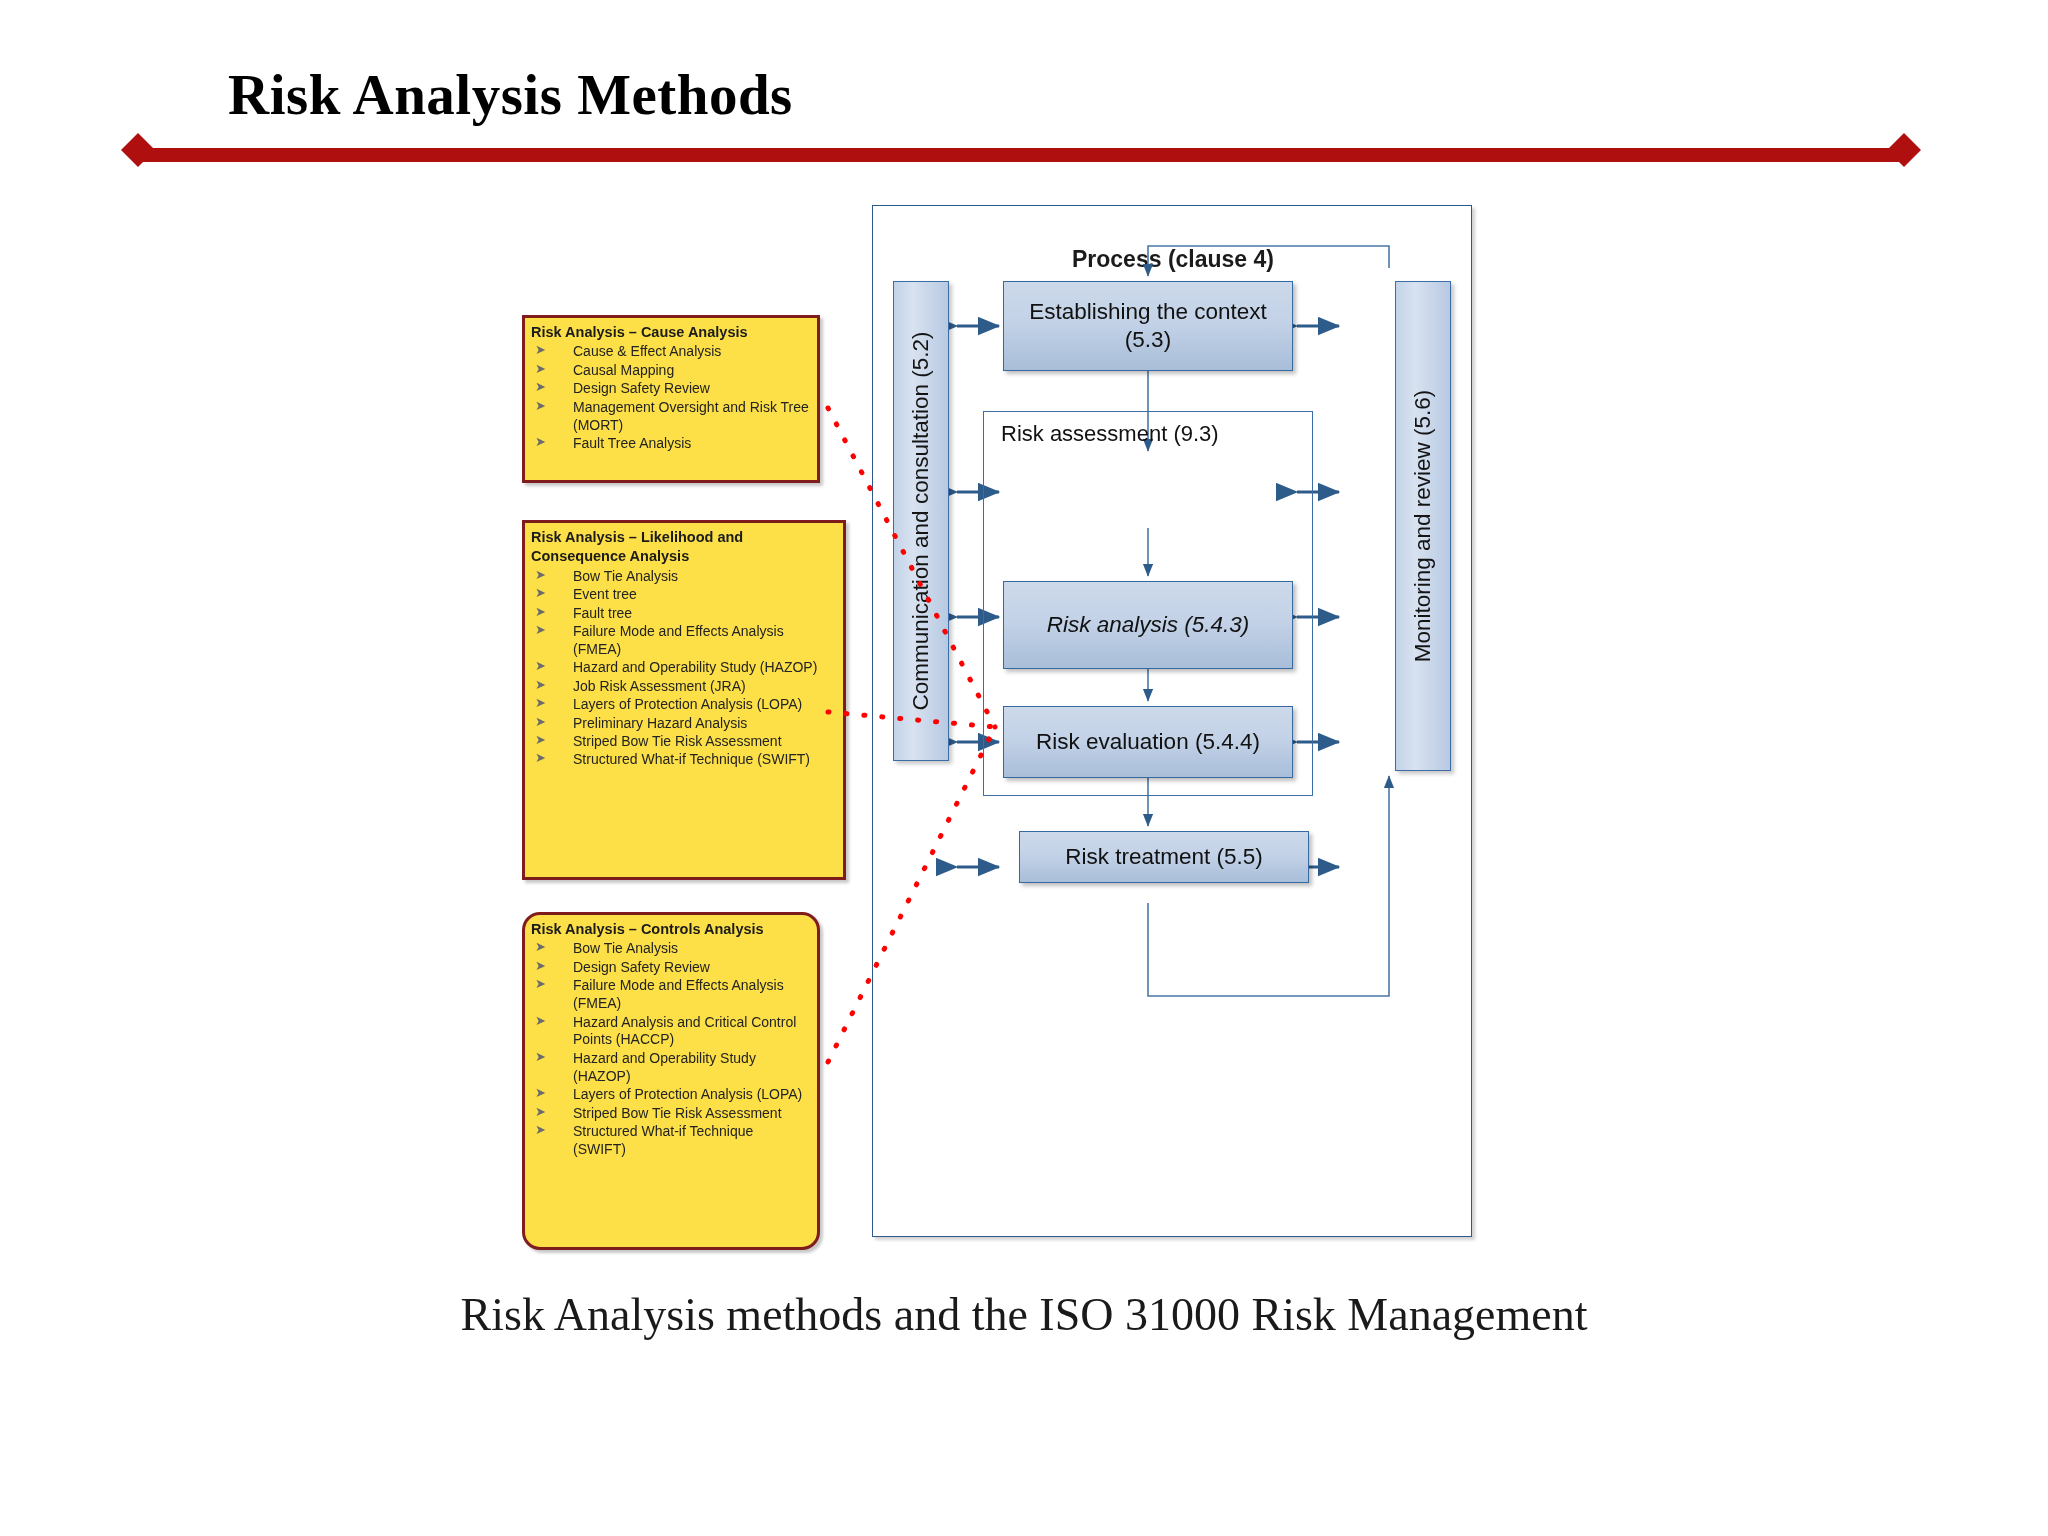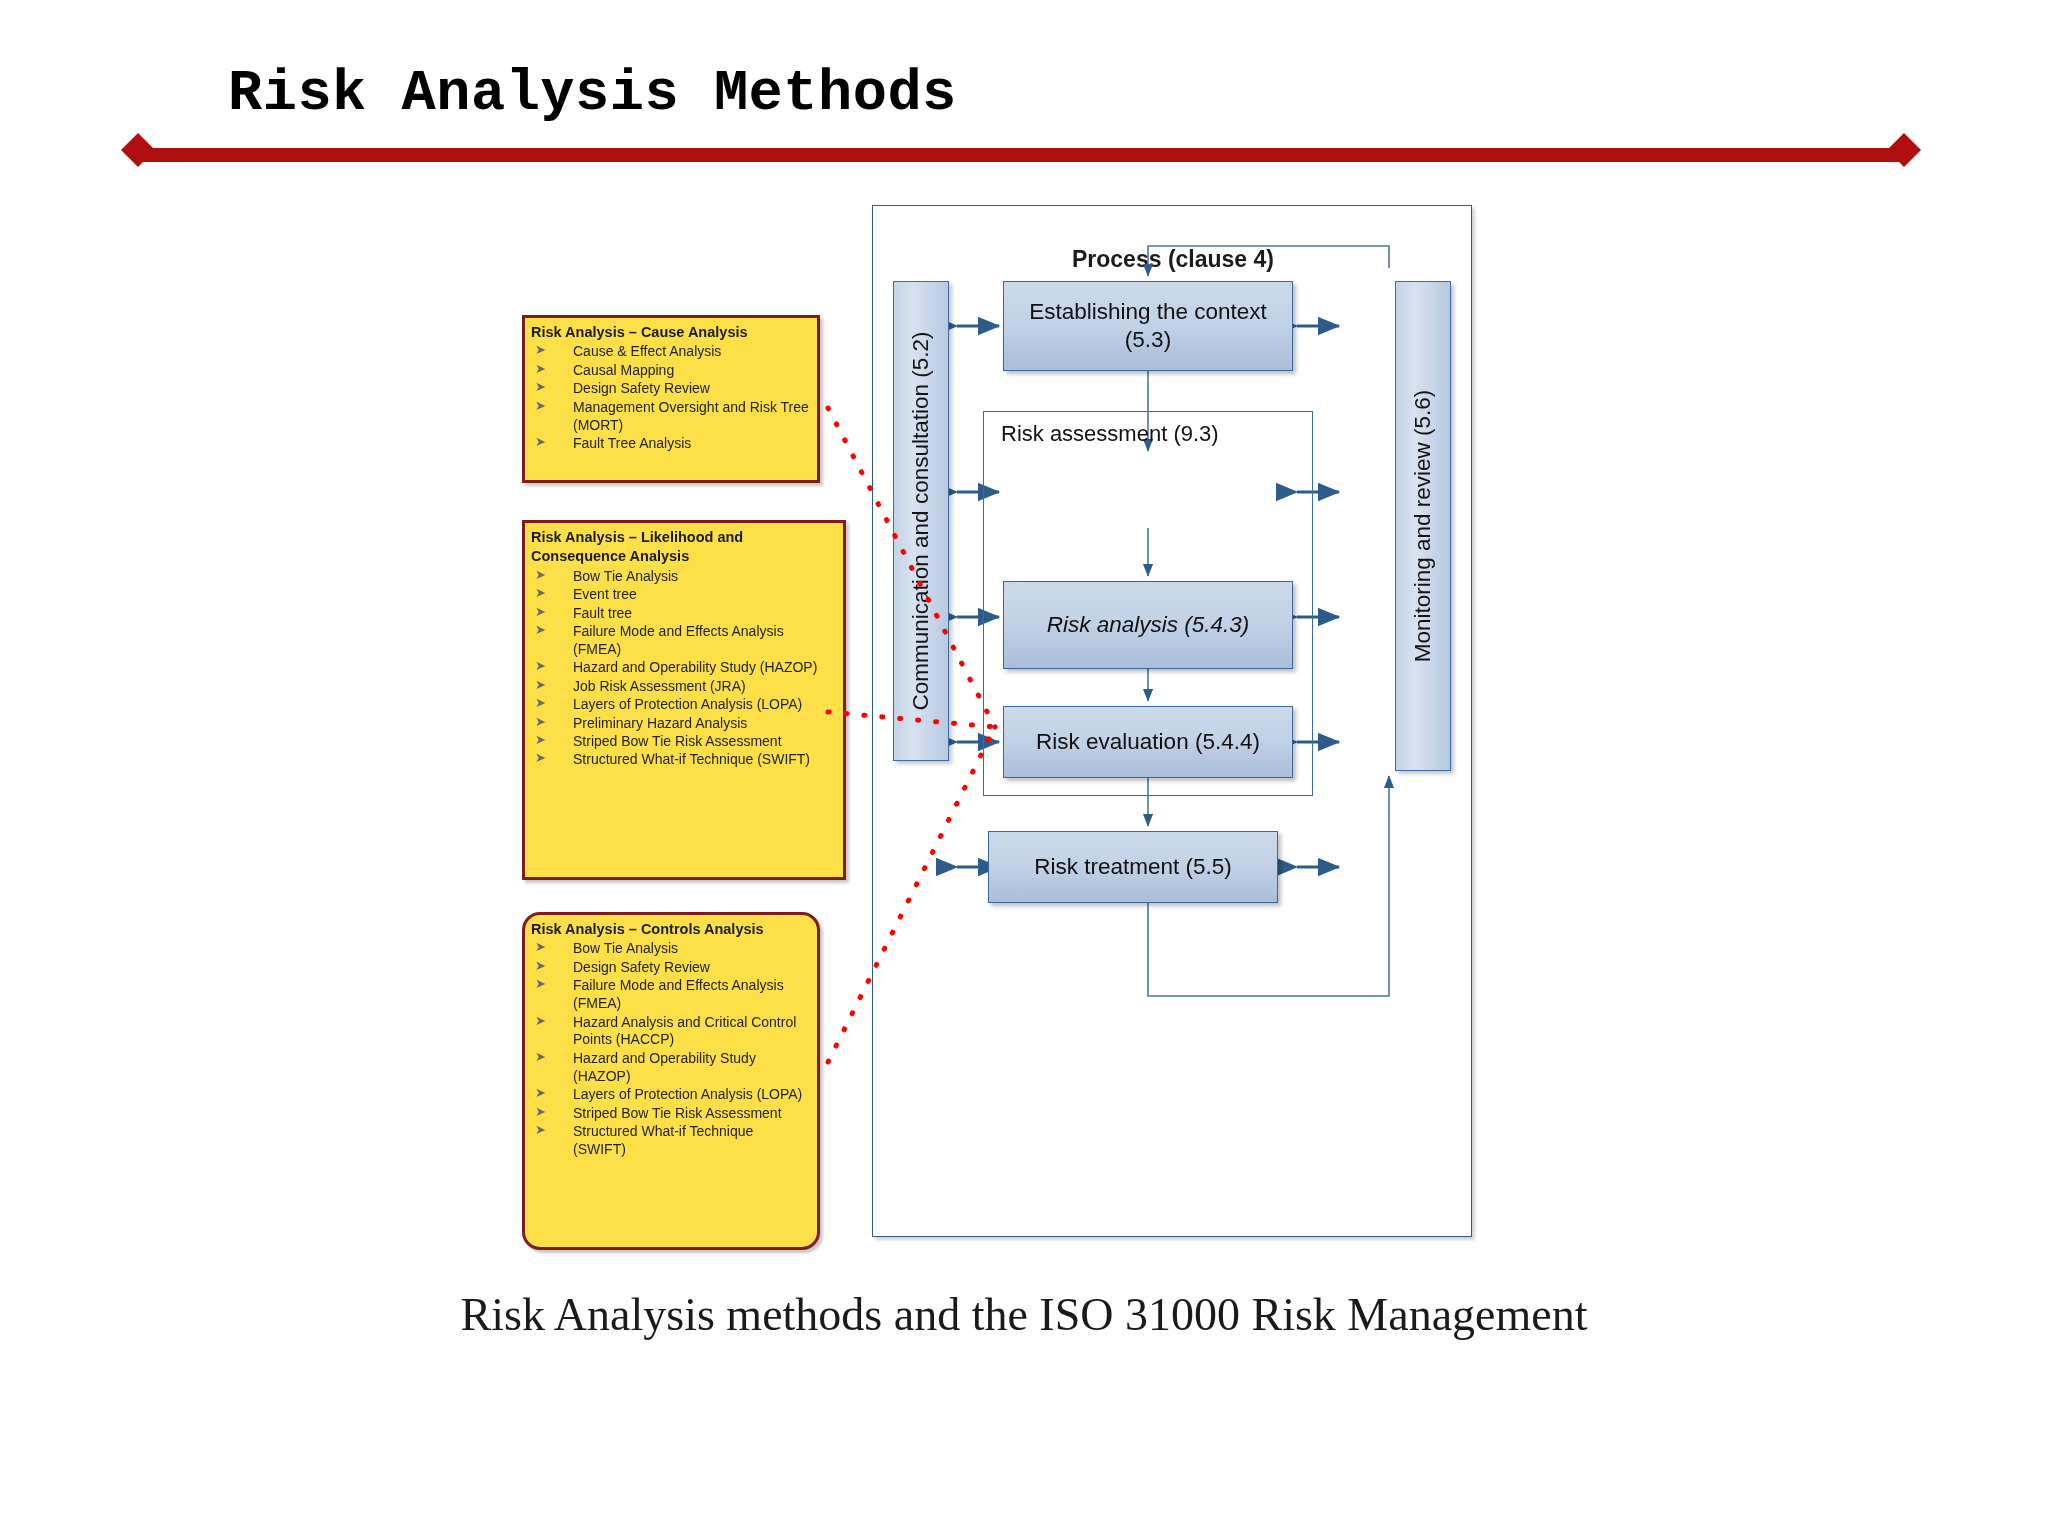--- a/index.html
+++ b/index.html
@@ -8,21 +8,21 @@
     background:#ffffff;
     font-family:"Liberation Sans",sans-serif;
     position:relative;
     overflow:hidden;
   }
   .slide{position:absolute;inset:0;}
 
   
   #page-title{
     position:absolute;left:228px;top:62px;
-    font-family:Liberation Mono, monospace;
+    font-family:Liberation Serif, serif;
     font-weight:bold;
     font-size:57px;
     letter-spacing:0.5px;
     color:#000000;
     white-space:nowrap;
   }
   
   #title-rule{
     position:absolute;left:138px;top:148px;
     width:1766px;height:14px;
@@ -129,21 +129,21 @@
     display:flex;align-items:center;justify-content:center;
     text-align:center;
     font-size:22.5px;
     color:#111111;
     line-height:1.25;
   }
   #step-context   {left:130px;top:75px;width:290px;height:90px;}
   #step-identify  {left:130px;top:250px;width:290px;height:72px;}
   #step-analysis  {left:130px;top:375px;width:290px;height:88px;font-style:italic;}
   #step-evaluation{left:130px;top:500px;width:290px;height:72px;}
-  #step-treatment {left:115px;top:625px;width:290px;height:72px;}
+  #step-treatment {left:146px;top:625px;width:290px;height:52px;}
 
   
   #assessment-group{
     position:absolute;
     left:110px;top:205px;width:330px;height:385px;
     border:1.4px solid #3c6da5;
     box-sizing:border-box;
     background:transparent;
   }
   #assessment-label{

